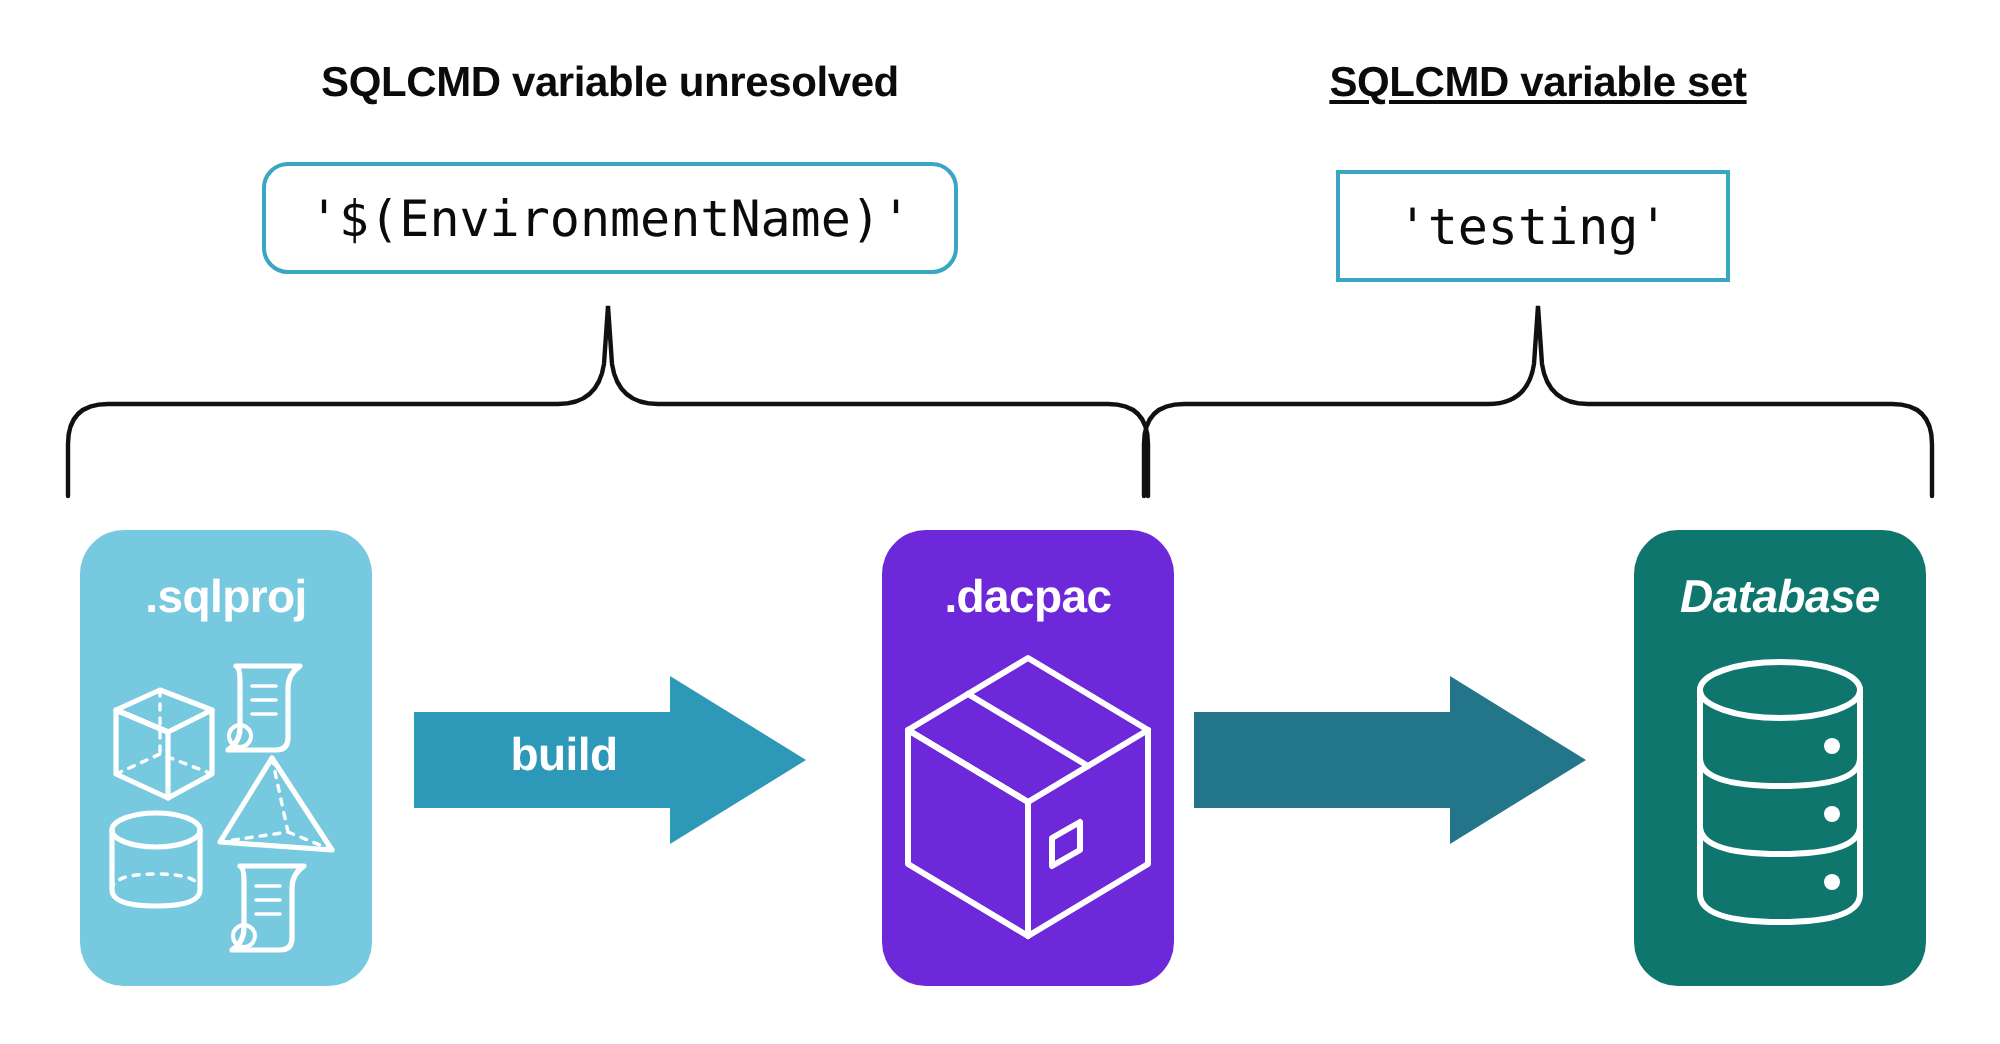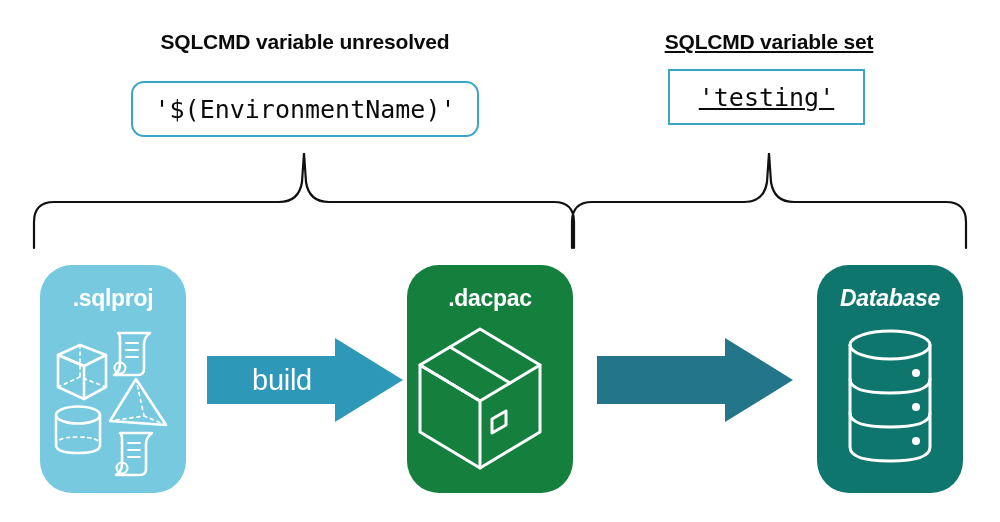--- a/index.html
+++ b/index.html
@@ -44,42 +44,42 @@
     background: #ffffff;
     display: flex;
     align-items: center;
     justify-content: center;
     font-family: "DejaVu Sans Mono", "Liberation Mono", monospace;
     font-size: 25px;
     color: #0b0b0b;
     white-space: nowrap;
   }
   #code-box-left  { left: 131px; top: 81px; width: 348px; height: 56px; border-radius: 13px; }
-  #code-box-right { left: 668px; top: 69px; width: 197px; height: 56px; text-decoration: underline; }
+  #code-box-right { left: 668px; top: 85px; width: 197px; height: 56px; }
 
   
   .brace-svg {
     position: absolute;
     top: 150px;
     height: 100px;
   }
   #brace-left-wrap  { left: 30px;  width: 548px; }
   #brace-right-wrap { left: 568px; width: 402px; }
 
   
   .card {
     position: absolute;
     top: 265px;
     width: 146px;
     height: 228px;
-    border-radius: 32px;
+    border-radius: 22px;
     overflow: hidden;
   }
   #card-sqlproj  { left: 40px;  background: #76c9de; }
-  #card-dacpac   { left: 407px; background: #15803d; padding-left: 20px; }
+  #card-dacpac   { left: 441px; background: #6d28d9; }
   #card-database { left: 817px; background: #0f766e; font-style: italic; }
 
   .card-label {
     position: absolute;
     top: 20px;
     left: 0;
     width: 100%;
     text-align: center;
     font-family: "Liberation Sans", sans-serif;
     font-weight: bold;
@@ -105,22 +105,22 @@
   }
   #arrow-build  { left: 207px; }
   #arrow-deploy { left: 597px; }
   .arrow-label {
     position: absolute;
     left: 0;
     top: 26px;
     width: 150px;
     text-align: center;
     font-family: "Liberation Sans", sans-serif;
-    font-weight: normal;
-    font-size: 29px;
+    font-weight: bold;
+    font-size: 23px;
     color: #ffffff;
     letter-spacing: -0.3px;
     white-space: nowrap;
     pointer-events: none;
   }
 </style>
 </head>
 <body>
 
 <div class="stage">

